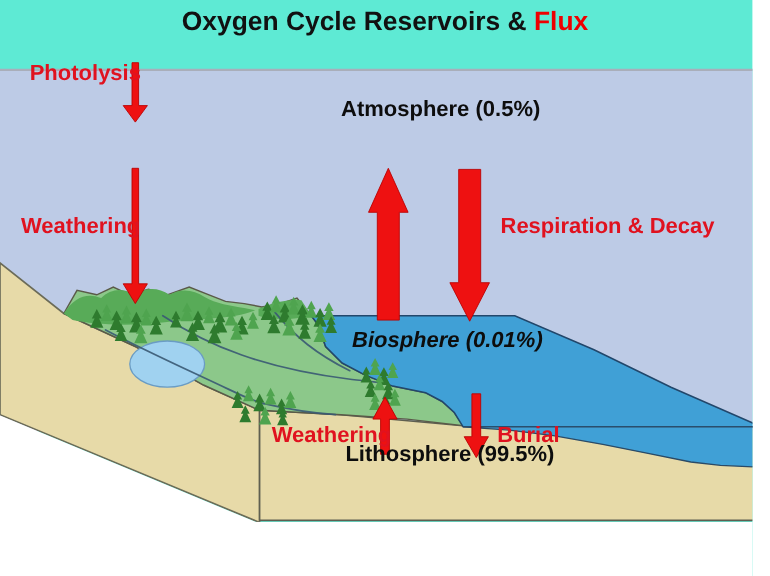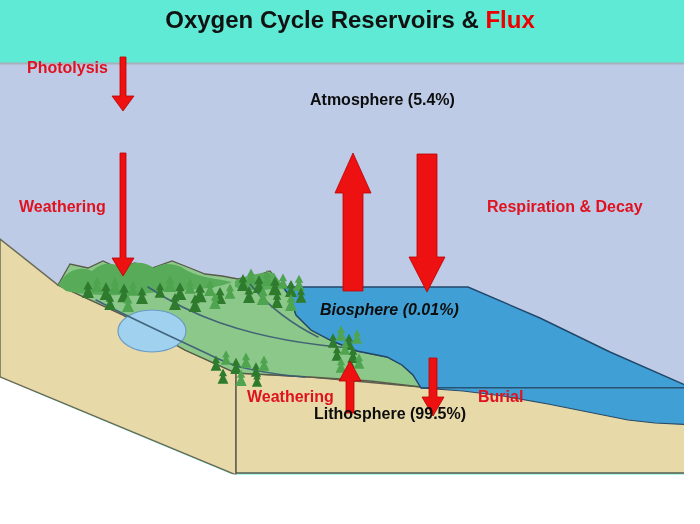--- a/index.html
+++ b/index.html
@@ -6,21 +6,21 @@
   #stage{
     position:relative;width:684px;height:524px;background:#5eead4;overflow:hidden;
     font-family:"Liberation Sans","DejaVu Sans",sans-serif;
   }
   #scene{position:absolute;left:0;top:0;}
   .title{
     position:absolute;left:0;top:6px;width:700px;text-align:center;
     font-size:24px;font-weight:bold;color:#111111;letter-spacing:0px;
   }
   .lbl{
-    position:absolute;font-size:16px;font-weight:bold;white-space:nowrap;line-height:17px;
+    position:absolute;font-size:20px;font-weight:bold;white-space:nowrap;line-height:17px;
   }
   .lbl.red{color:#e0121f;}
   .lbl.black{color:#0d0d0d;}
 </style>
 </head>
 <body>
 
 <div id="stage">
 
   <svg id="scene" width="700" height="524" viewBox="0 0 700 524">
@@ -123,21 +123,21 @@
       <path d="M350,361 L361,381 L354,381 L354,413 L346,413 L346,381 L339,381 Z"></path>
       <path d="M429,358 L437,358 L437,397 L444,397 L433,416 L422,397 L429,397 Z"></path>
     </g>
   </svg>
 
   <div class="title">
     <span>Oxygen Cycle Reservoirs &amp; </span><span style="color:#ee0000;">Flux</span>
   </div>
 
   <div class="lbl red" style="left:27px;top:59px;">Photolysis</div>
-  <div class="lbl black" style="left:310px;top:91px;">Atmosphere (5.4%)</div>
+  <div class="lbl black" style="left:310px;top:91px;">Atmosphere (0.5%)</div>
   <div class="lbl red" style="left:19px;top:198px;">Weathering</div>
-  <div class="lbl red" style="left:455px;top:198px;margin-left:32px;">Respiration &amp; Decay</div>
+  <div class="lbl red" style="left:455px;top:198px;">Respiration &amp; Decay</div>
   <div class="lbl black" style="left:320px;top:301px;font-style:italic;">Biosphere (0.01%)</div>
   <div class="lbl red" style="left:247px;top:388px;">Weathering</div>
-  <div class="lbl red" style="left:452px;top:388px;margin-left:26px;">Burial</div>
+  <div class="lbl red" style="left:452px;top:388px;">Burial</div>
   <div class="lbl black" style="left:314px;top:405px;">Lithosphere (99.5%)</div>
 
 </div>
 
 </body></html>

